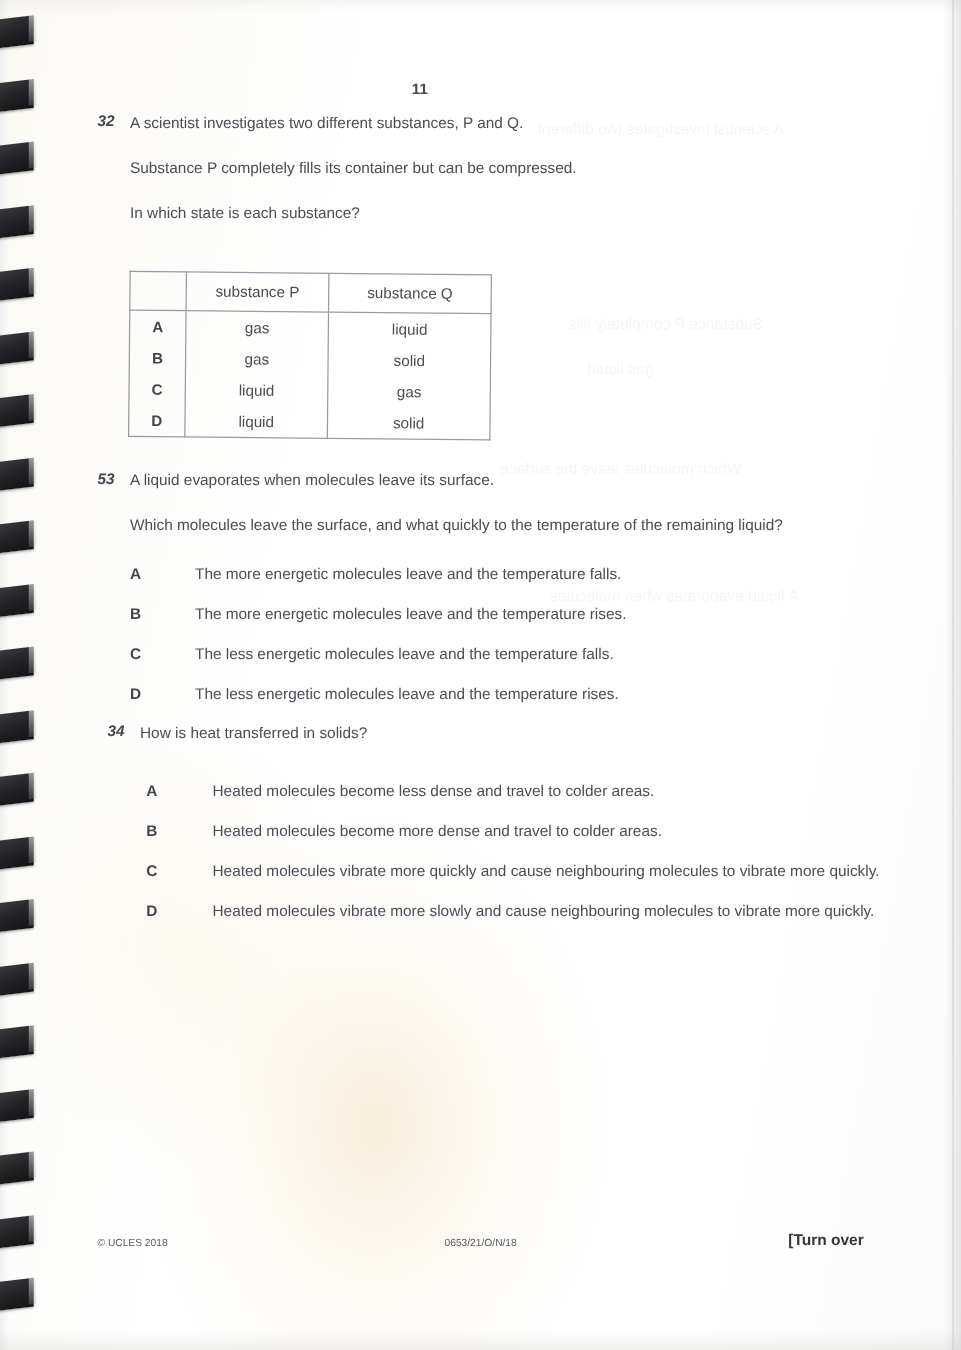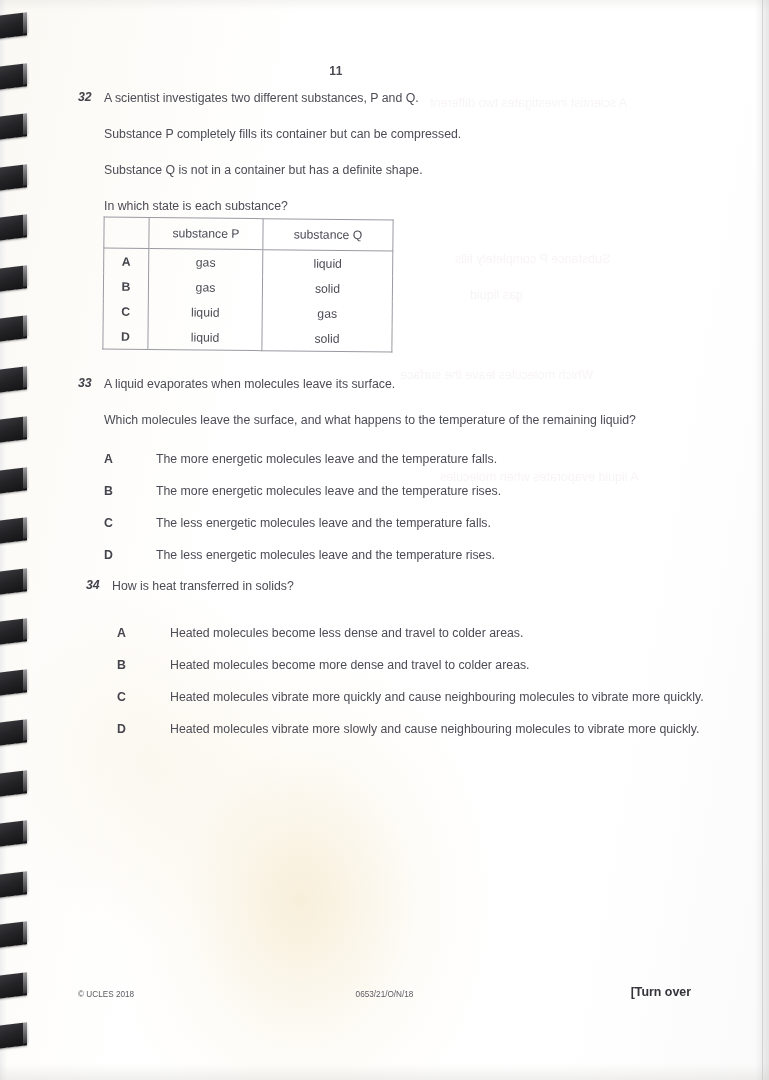--- a/index.html
+++ b/index.html
@@ -230,21 +230,20 @@
 
   <div class="content">
 
     <div class="page-number">11</div>
 
     <div class="qblock" style="left:78px; top:90px; width:612px;">
       <div class="qnum">32</div>
       <div style="margin-left:26px;">
         <div class="qtext qline">A scientist investigates two different substances, P and Q.</div>
         <div class="qtext qline">Substance P completely fills its container but can be compressed.</div>
-        <div class="qtext qline">Substance Q is not in a container but has a definite shape.</div>
         <div class="qtext qline">In which state is each substance?</div>
       </div>
     </div>
 
     <div class="tablewrap" style="left:103px; top:218px;">
       <table class="choices">
         <thead>
           <tr>
             <th class="lbl" style="border-bottom:1px solid #9a9aa2;"></th>
             <th class="colp">substance P</th>
@@ -270,24 +269,24 @@
           <tr class="last">
             <td class="lbl">D</td>
             <td class="val">liquid</td>
             <td class="val">solid</td>
           </tr>
         </tbody>
       </table>
     </div>
 
     <div class="qblock" style="left:78px; top:376px; width:612px;">
-      <div class="qnum">33</div>
+      <div class="qnum">53</div>
       <div style="margin-left:26px;">
         <div class="qtext" style="margin-bottom:19px;">A liquid evaporates when molecules leave its surface.</div>
-        <div class="qtext justified" style="width:604px; margin-bottom:22px;">Which molecules leave the surface, and what happens to the temperature of the remaining liquid?</div>
+        <div class="qtext justified" style="width:604px; margin-bottom:22px;">Which molecules leave the surface, and what quickly to the temperature of the remaining liquid?</div>
 
         <div class="opt" style="padding-left:52px;">
           <span class="letter">A</span>
           <span class="otext">The more energetic molecules leave and the temperature falls.</span>
         </div>
         <div class="opt" style="padding-left:52px;">
           <span class="letter">B</span>
           <span class="otext">The more energetic molecules leave and the temperature rises.</span>
         </div>
         <div class="opt" style="padding-left:52px;">

